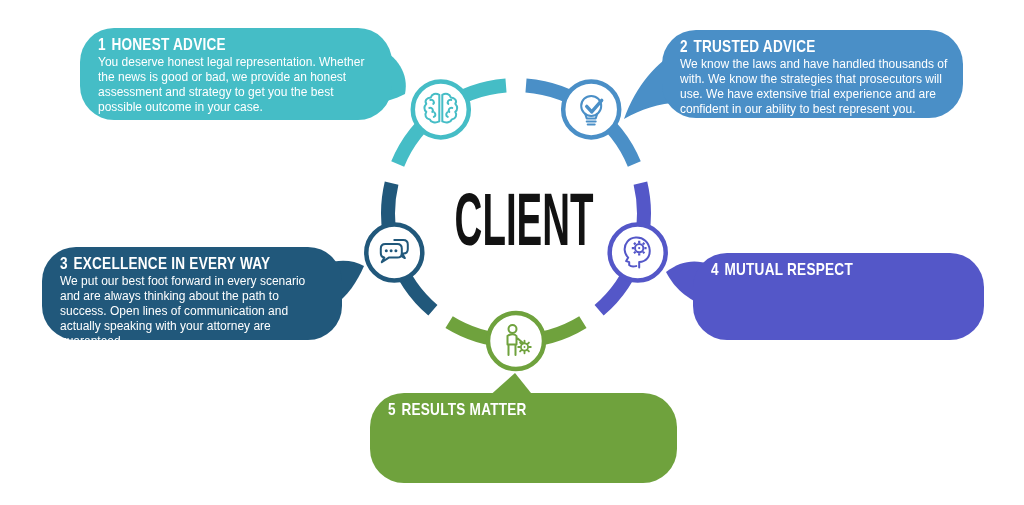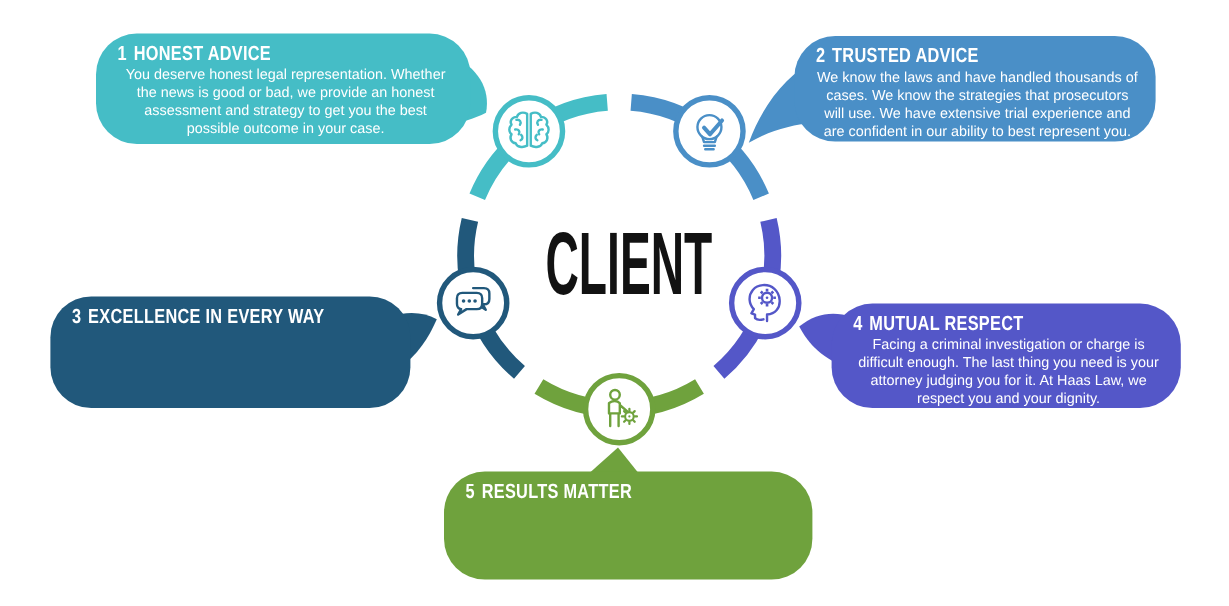--- a/index.html
+++ b/index.html
@@ -44,21 +44,20 @@
     line-height: 19px;
     letter-spacing: 0.3px;
     transform: scaleX(0.8);
     transform-origin: left center;
     white-space: nowrap;
   }
   .bubble-body {
     font-size: 12px;
     line-height: 15px;
     margin-top: 1px;
-    text-align: center;
   }
   .b-teal   { background: #45BDC6; left:  80px; top:  28px; width: 312px; height: 92px; }
   .b-blue   { background: #4A8FC7; left: 662px; top:  30px; width: 301px; height: 88px; }
   .b-navy   { background: #21587B; left:  42px; top: 247px; width: 300px; height: 93px; }
   .b-purple { background: #5457C8; left: 693px; top: 253px; width: 291px; height: 87px; }
   .b-green  { background: #6FA23D; left: 370px; top: 393px; width: 307px; height: 90px; }
 </style>
 </head>
 <body>
 
@@ -137,36 +136,36 @@
       <span>HONEST ADVICE</span>
     </div>
     <p class="bubble-body">You deserve honest legal representation. Whether the news is good or bad, we provide an honest assessment and strategy to get you the best possible outcome in your case.</p>
   </div>
 
   <div class="bubble b-blue">
     <div class="bubble-head">
       <span>2</span>
       <span>TRUSTED ADVICE</span>
     </div>
-    <p class="bubble-body">We know the laws and have handled thousands of cases. We know the strategies that prosecutors will use. We have extensive trial experience and are confident in our ability to best represent you.</p>
+    <p class="bubble-body">We know the laws and have handled thousands of with. We know the strategies that prosecutors will use. We have extensive trial experience and are confident in our ability to best represent you.</p>
   </div>
 
   <div class="bubble b-navy">
     <div class="bubble-head">
       <span>3</span>
       <span>EXCELLENCE IN EVERY WAY</span>
     </div>
+    <p class="bubble-body">We put our best foot forward in every scenario and are always thinking about the path to success. Open lines of communication and actually speaking with your attorney are guaranteed.</p>
   </div>
 
   <div class="bubble b-purple">
     <div class="bubble-head">
       <span>4</span>
       <span>MUTUAL RESPECT</span>
     </div>
-    <p class="bubble-body">Facing a criminal investigation or charge is difficult enough. The last thing you need is your attorney judging you for it. At Haas Law, we respect you and your dignity.</p>
   </div>
 
   <div class="bubble b-green">
     <div class="bubble-head">
       <span>5</span>
       <span>RESULTS MATTER</span>
     </div>
   </div>
 
 </div>

